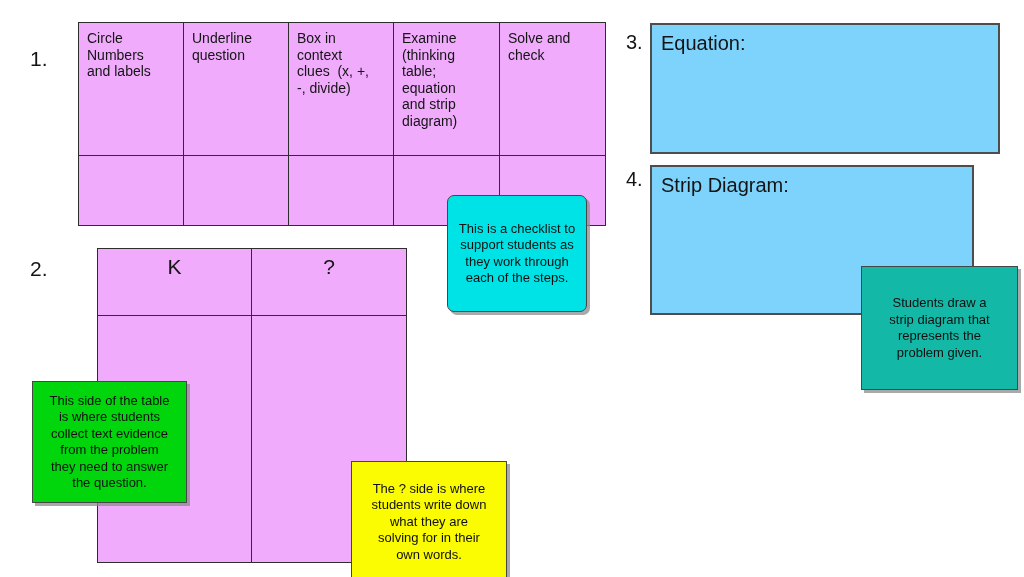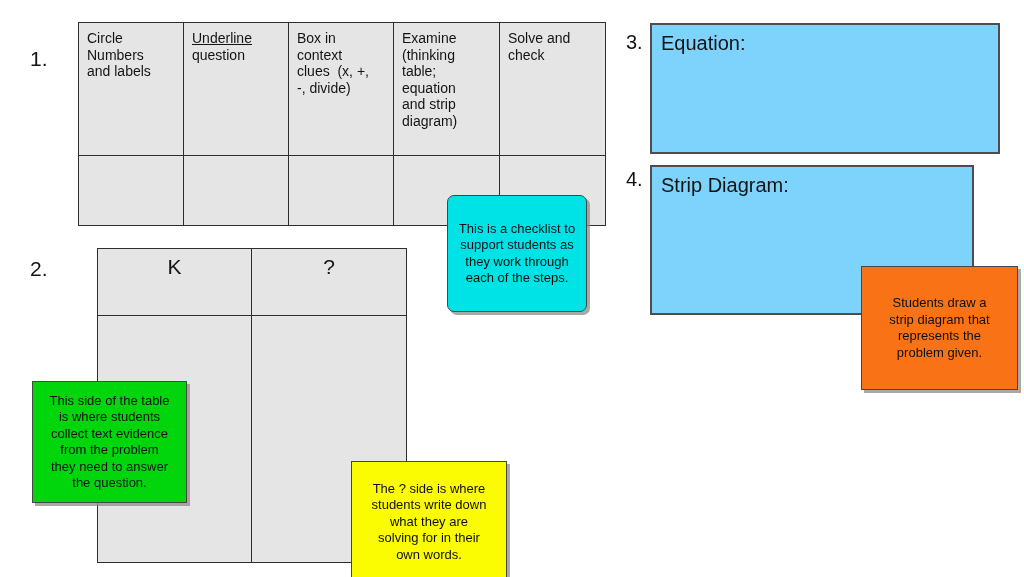--- a/index.html
+++ b/index.html
@@ -1,25 +1,25 @@
 <!DOCTYPE html>
 <html><head>
 <meta charset="utf-8">
 <style>
   html,body{margin:0;padding:0;background:#ffffff;}
   #canvas{
     position:relative;width:1024px;height:577px;background:#ffffff;
     font-family:"Liberation Sans",sans-serif;color:#141414;overflow:hidden;
   }
   .num{position:absolute;font-size:21px;line-height:24px;}
-  table{border-collapse:collapse;position:absolute;table-layout:fixed;background:#e5e5e5;}
+  table{border-collapse:collapse;position:absolute;table-layout:fixed;background:#f0abfc;}
   .t1{left:78px;top:22px;width:527px;}
   .t1 td{border:1px solid #2e2e2e;vertical-align:top;padding:7px 8px;font-size:14px;line-height:16.5px;}
   .t1 td span{white-space:pre-wrap;}
-  .t1 .u{text-decoration:underline;}
+  .t1 .u{}
   .t1 .stack span{display:block;white-space:pre-wrap;}
   .t2{left:97px;top:248px;width:309px;}
   .t2 td{border:1px solid #2e2e2e;}
   .t2 .hdr td{text-align:center;vertical-align:top;padding-top:5px;font-size:21px;line-height:26px;}
   .box{position:absolute;border:2px solid #4d4d4d;background:#7dd3fc;box-sizing:border-box;z-index:1;}
   .boxTitle{display:block;padding:6px 9px;font-size:20px;line-height:24px;}
   .sectionLabel{position:absolute;font-size:20px;line-height:24px;z-index:1;}
   .note{
     position:absolute;display:flex;align-items:center;justify-content:center;
     text-align:center;box-sizing:border-box;border:1px solid #464646;
@@ -123,20 +123,20 @@
 
   <div class="note" style="left: 351px; top: 433px; width: 156px; height: 122px; background-color: rgb(251, 251, 2); margin-top: 28px;">
       <span>The ? side is where
 students write down
 what they are
 solving for in their
 own words.</span>
     </div>
 
 
-  <div class="note" style="left: 861px; top: 266px; width: 157px; height: 124px; background-color: #f97316;">
+  <div class="note" style="left: 861px; top: 266px; width: 157px; height: 124px; background-color: #14b8a6;">
       <span>Students draw a
 strip diagram that
 represents the
 problem given.</span>
     </div>
 
 </div>
 
 </body></html>

